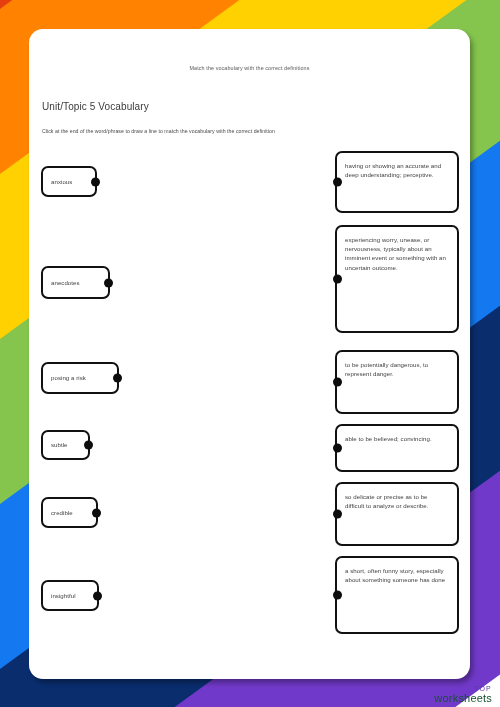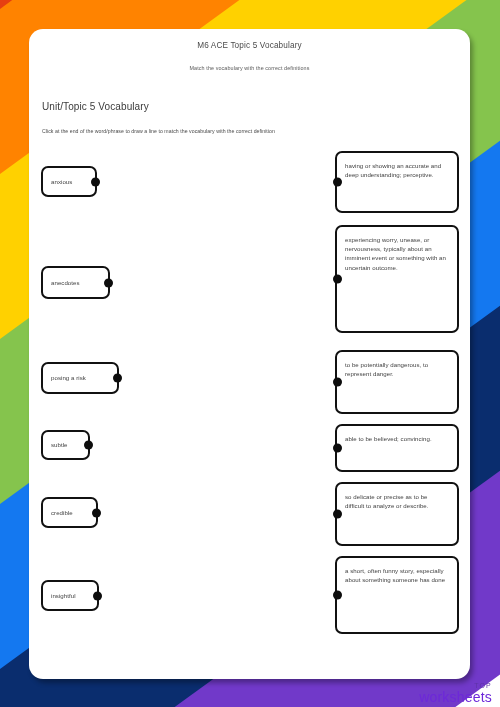--- a/index.html
+++ b/index.html
@@ -140,43 +140,42 @@
   }
   #brand .top {
     display: block;
     font-size: 7px;
     color: #5E33A8;
     letter-spacing: 1.2px;
     margin-bottom: 1px;
   }
   #brand .ws {
     display: block;
-    font-size: 14px;
-    color: #6d28d9;
+    font-size: 11px;
+    color: #14532d;
     letter-spacing: 0.2px;
   }
 </style>
 </head>
 <body>
 
 <div id="page">
 
   <div class="bg">
     <div class="band b1"></div>
     <div class="band b2"></div>
     <div class="band b3"></div>
     <div class="band b4"></div>
     <div class="band b5"></div>
     <div class="band b6"></div>
     <div class="band b7"></div>
   </div>
 
   <div id="card">
 
-    <div class="sheet-title">M6 ACE Topic 5 Vocabulary</div>
     <div class="sheet-subtitle">Match the vocabulary with the correct definitions</div>
     <div class="unit-line">Unit/Topic 5 Vocabulary</div>
     <div class="instruction-line">Click at the end of the word/phrase to draw a line to match the vocabulary with the correct definition</div>
 
     <div class="mbox term-box" style="left:12px; top:137px; width:56px; height:31px;">
       <span class="txt">anxious</span>
       <span class="dot"></span>
     </div>
 
     <div class="mbox term-box" style="left:12px; top:237px; width:69px; height:33px;">

